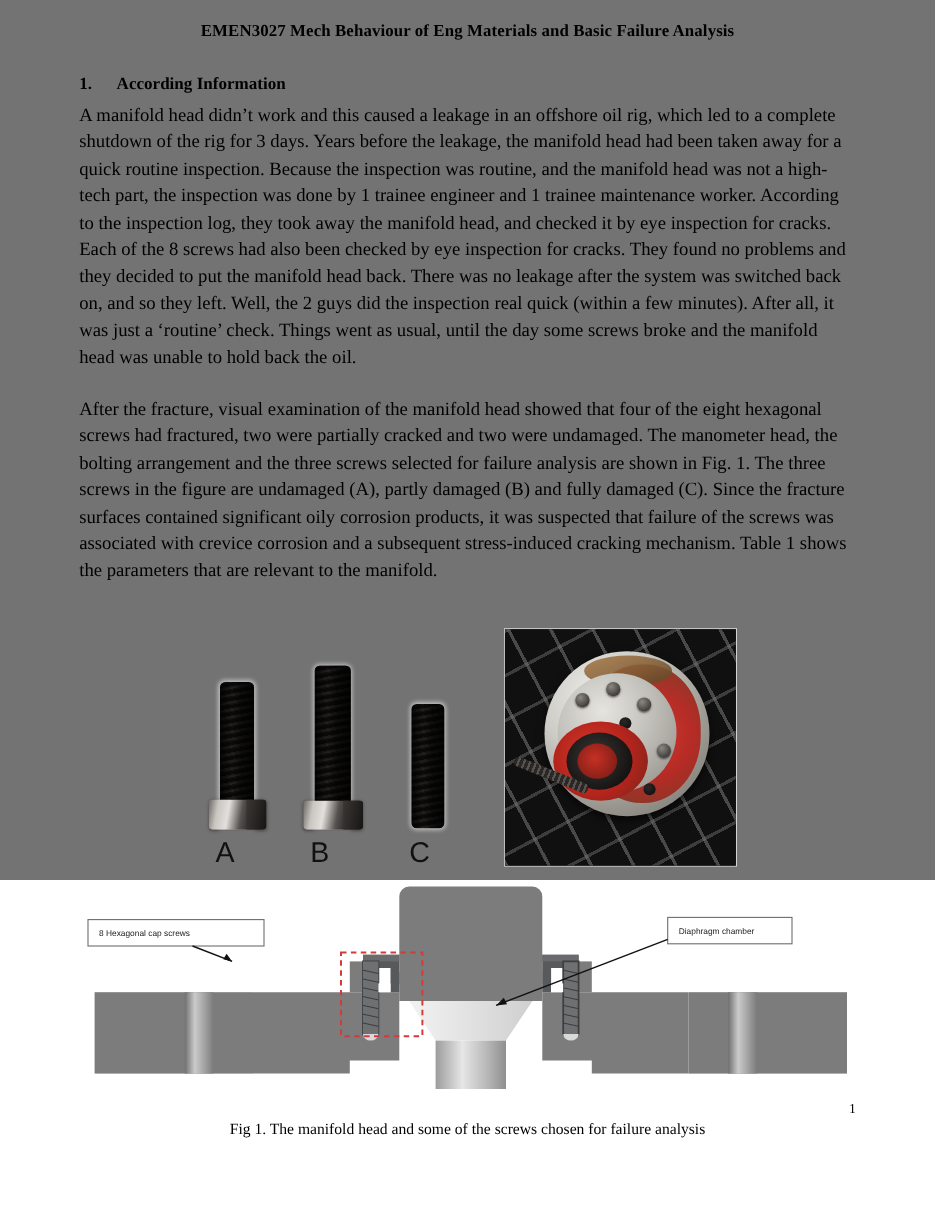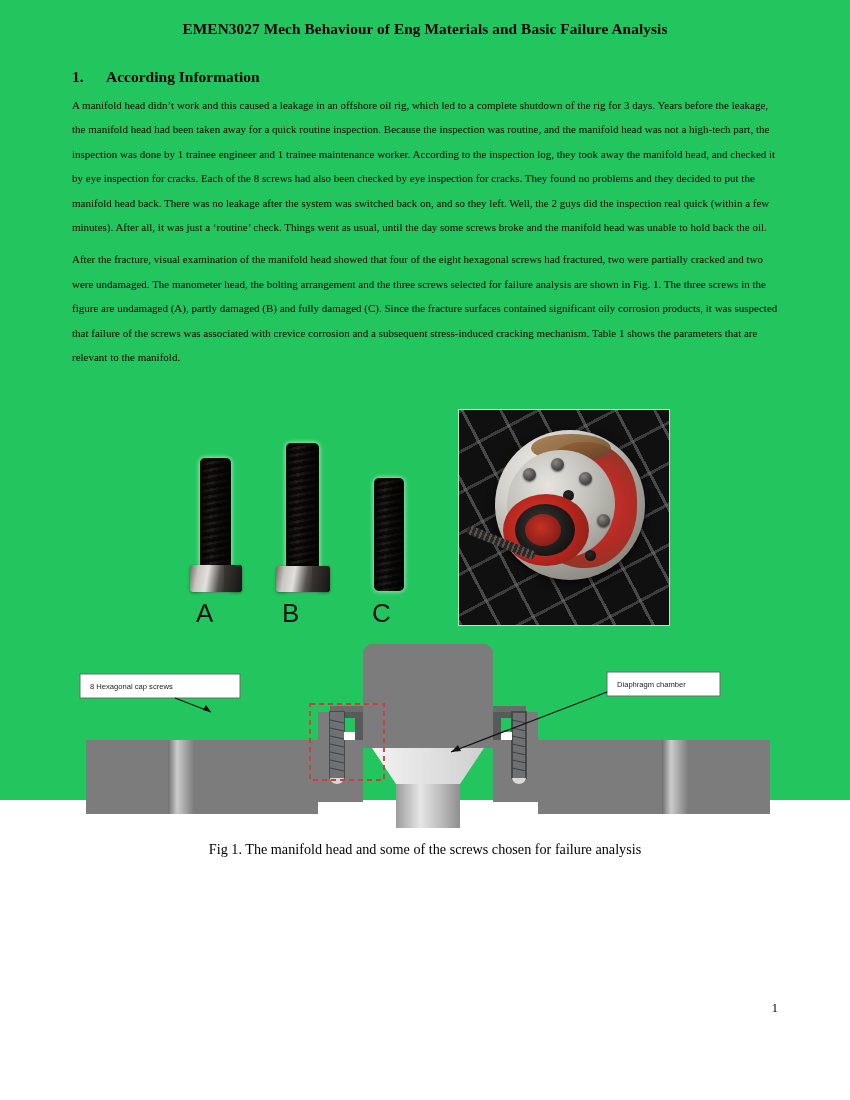--- a/index.html
+++ b/index.html
@@ -13,21 +13,21 @@
     height: 1100px;
     font-family: "Liberation Serif", "DejaVu Serif", serif;
     color: #000000;
     position: relative;
     overflow: hidden;
   }
   .page {
     position: relative;
     width: 850px;
     height: 800px;
-    background: #22c55e;
+    background: #737373;
     text-decoration: underline;
   }
   .content {
     position: absolute;
     left: 72px;
     top: 18px;
     width: 706px;
   }
 
   
@@ -51,26 +51,26 @@
   }
   .section-heading .sec-num {
     width: 34px;
     display: inline-block;
     flex: 0 0 34px;
   }
 
   
   p.body-par {
     margin: 0 0 0 0;
-    font-size: 11px;
+    font-size: 17px;
     line-height: 24.4px;
     text-align: left;
     hyphens: none;
   }
-  p.body-par + p.body-par { margin-top: 8px; }
+  p.body-par + p.body-par { margin-top: 23px; }
 
   
   .figure-block {
     margin-top: 22px;
     width: 706px;
   }
   .fig-row {
     position: relative;
     height: 233px;
     width: 706px;
@@ -251,21 +251,21 @@
     fill: #1d1d1d;
   }
 
   
   .caption {
     text-align: center;
     font-size: 14.2px;
     line-height: 22px;
     margin: 0;
   }
-  .caption.first { margin-top: 6px; }
+  .caption.first { margin-top: 22px; }
 
   
   .page-number {
     position: absolute;
     right: 72px;
     top: 1001px;
     font-size: 12.4px;
     line-height: 14px;
     color: #000;
   }

